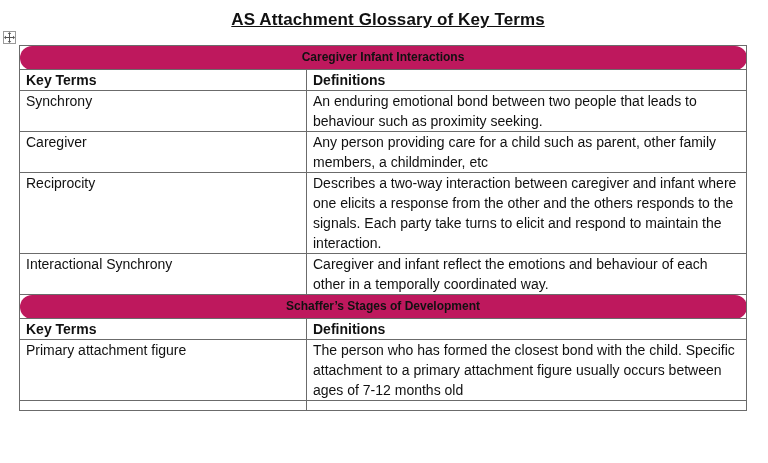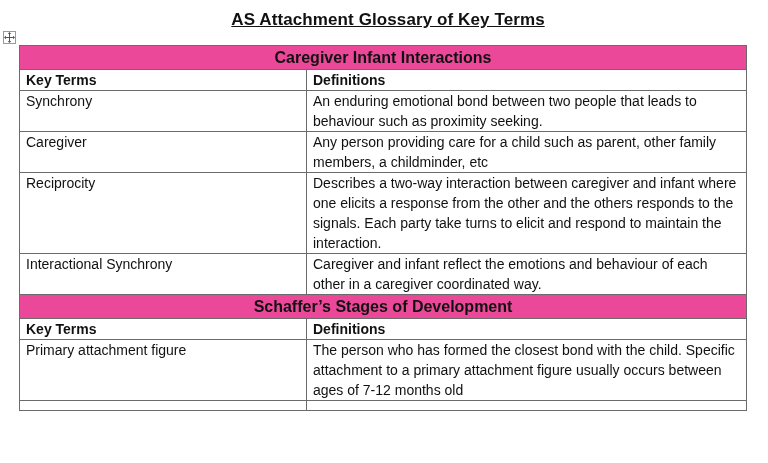--- a/index.html
+++ b/index.html
@@ -21,22 +21,22 @@
   table.glossary {
     position: absolute; left: 19px; top: 45px; width: 727px;
     border-collapse: collapse; table-layout: fixed;
     font-size: 14px; line-height: 20px;
   }
   table.glossary td {
     border: 1px solid #6b6b6b; padding: 0 6px; vertical-align: top;
     box-sizing: border-box;
   }
   td.section-header {
-    background: #ec4899; text-align: center; font-weight: bold;
-    font-size: 16px; height: 24px; line-height: 23px; padding: 0;
+    background: #be185d; text-align: center; font-weight: bold;
+    font-size: 12px; height: 24px; line-height: 23px; padding: 0; border-radius: 12px;
   }
   td.col-head { font-weight: bold; height: 21px; line-height: 20px; margin-top: 24px; }
   col.c-term { width: 287px; }
   col.c-def { width: 440px; }
   tr.h2 td { height: 40px; }
   tr.h3 td { height: 60px; }
   tr.h4 td { height: 80px; margin-top: 28px; }
   .cut { height: 9px; overflow: hidden; }
 </style>
 </head>
@@ -79,21 +79,21 @@
     <tr class="h2">
       <td>Caregiver</td>
       <td>Any person providing care for a child such as parent, other family members, a childminder, etc</td>
     </tr>
     <tr class="h4">
       <td>Reciprocity</td>
       <td>Describes a two-way interaction between caregiver and infant where one elicits a response from the other and the others responds to the signals. Each party take turns to elicit and respond to maintain the interaction.</td>
     </tr>
     <tr class="h2">
       <td>Interactional Synchrony</td>
-      <td>Caregiver and infant reflect the emotions and behaviour of each other in a caregiver coordinated way.</td>
+      <td>Caregiver and infant reflect the emotions and behaviour of each other in a temporally coordinated way.</td>
     </tr>
 
     <tr>
       <td colspan="2" class="section-header">Schaffer’s Stages of Development</td>
     </tr>
     <tr>
       <td class="col-head">Key Terms</td>
       <td class="col-head">Definitions</td>
     </tr>
     <tr class="h3">

